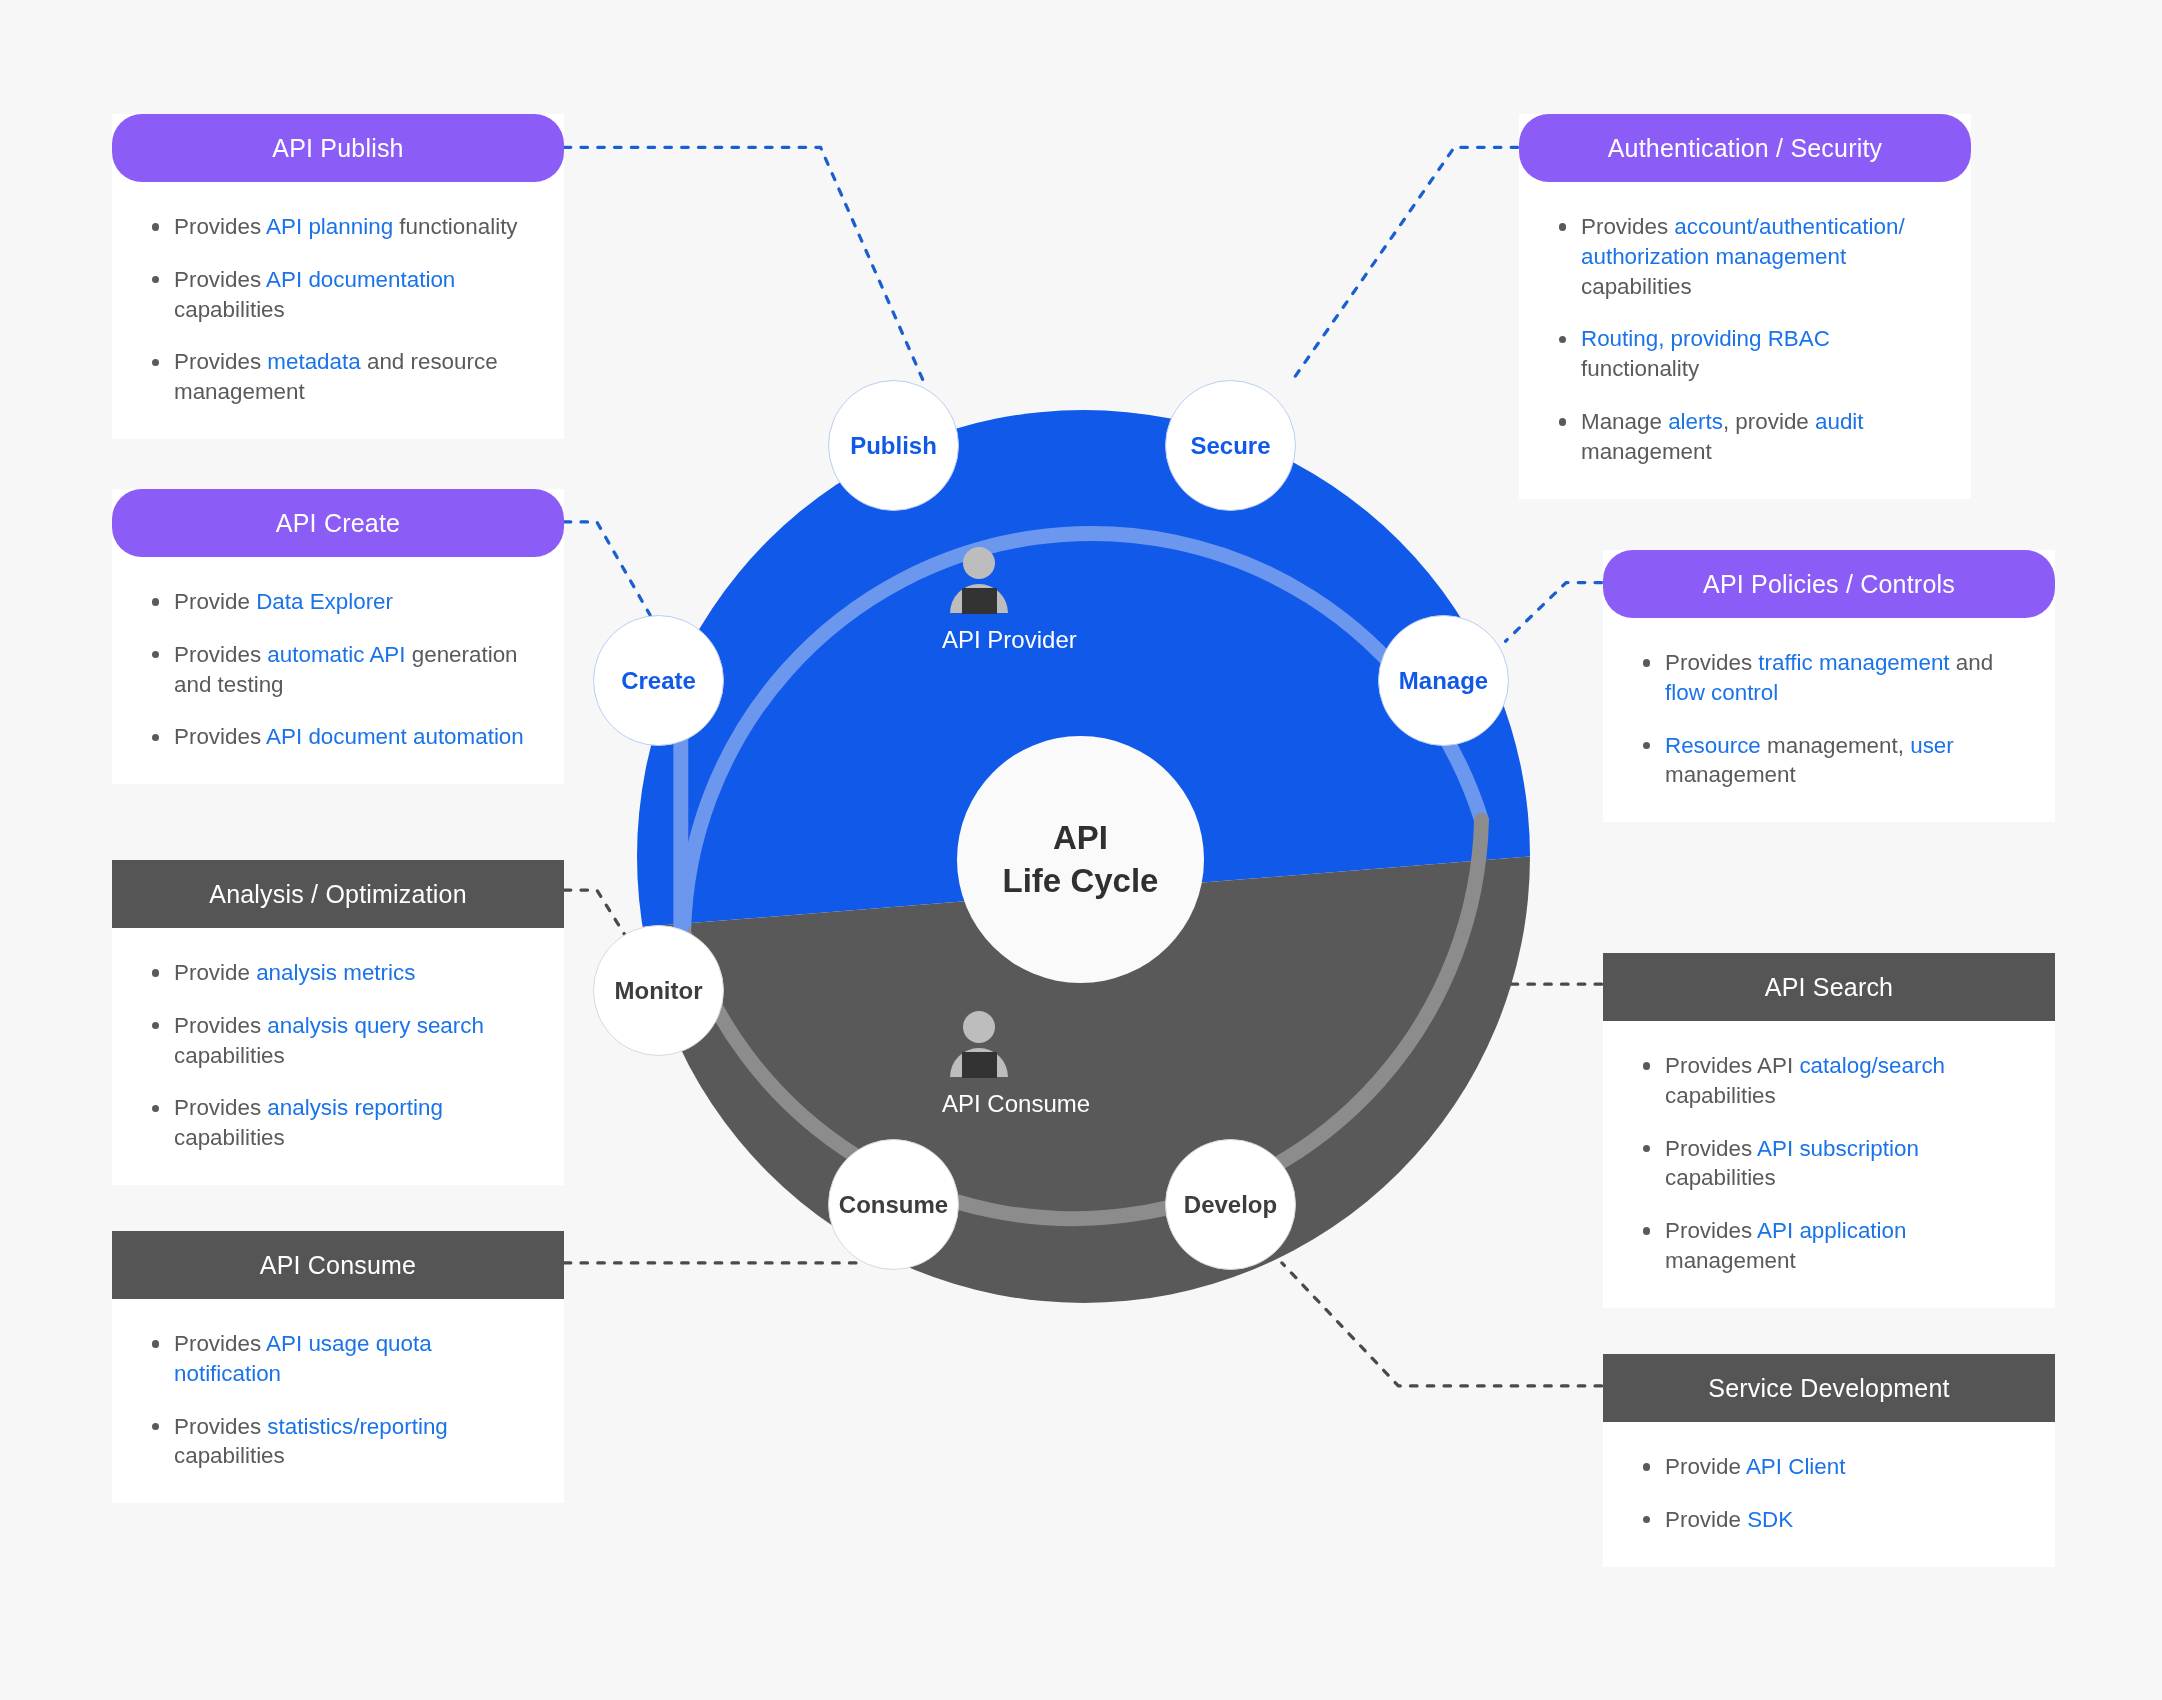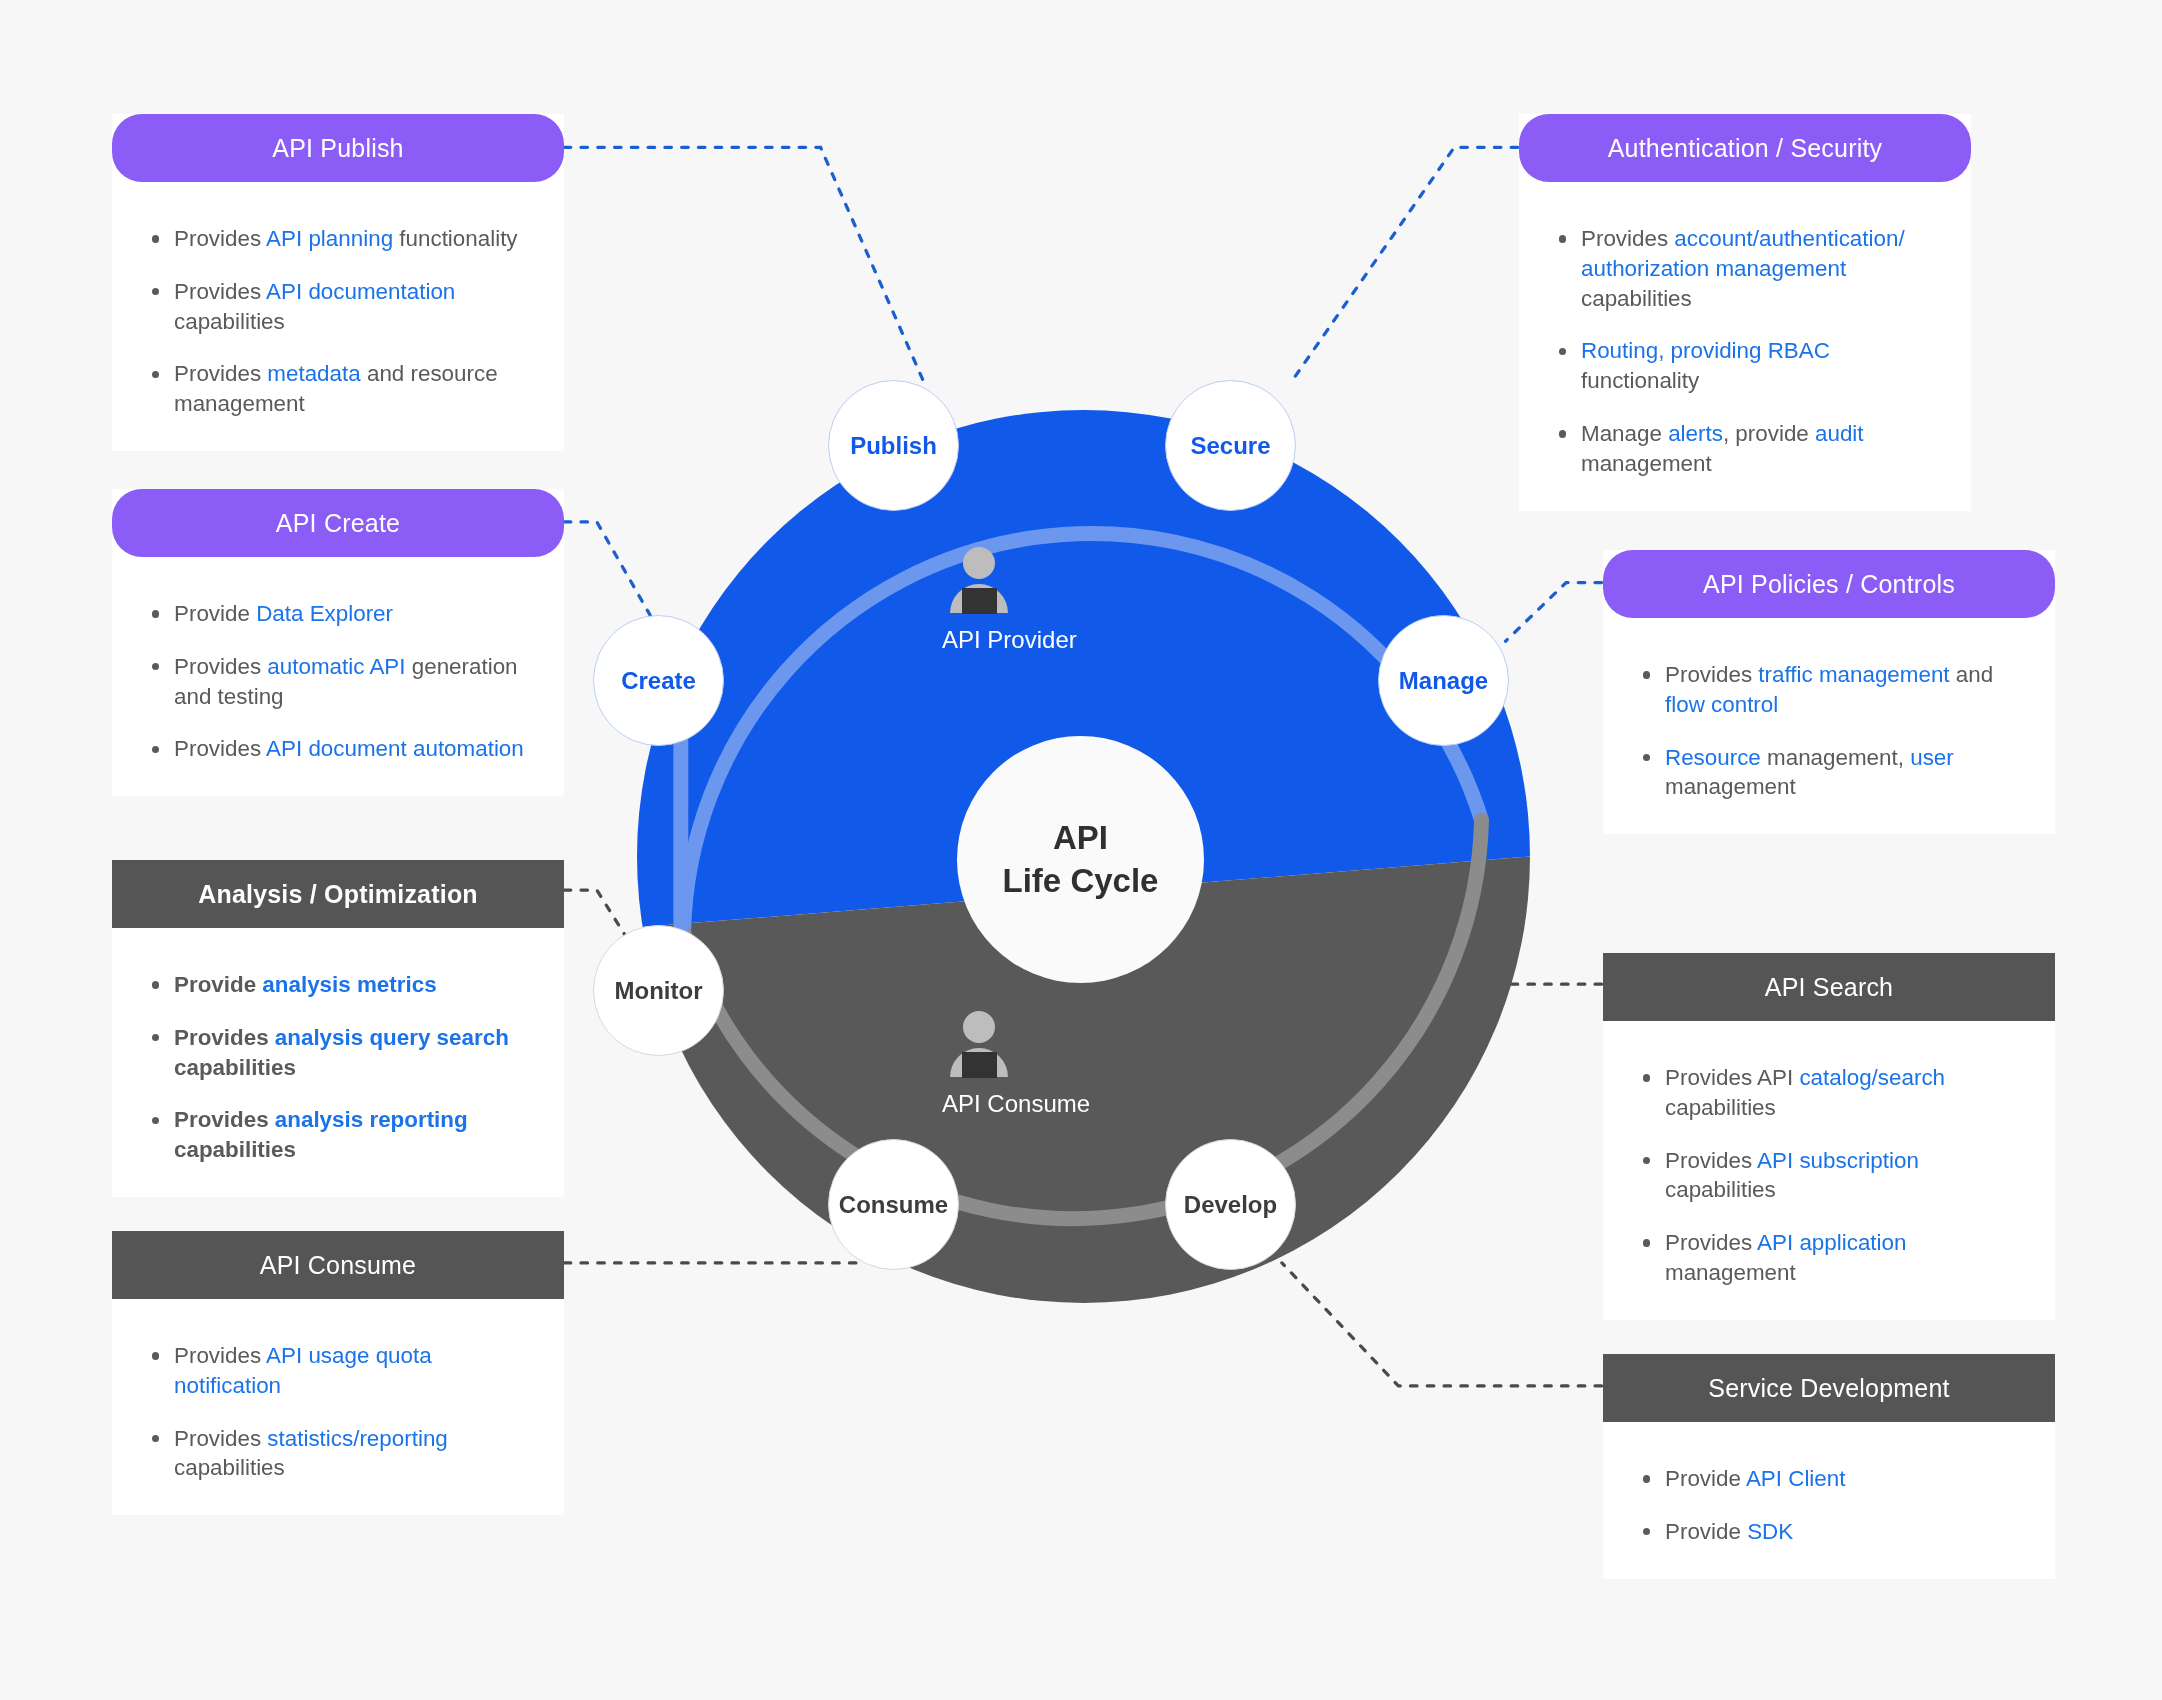--- a/index.html
+++ b/index.html
@@ -28,21 +28,21 @@
   .card .card-head{
     height:68px;
     display:flex;align-items:center;justify-content:center;
     color:#ffffff;
     font-size:25px;
     letter-spacing:0.2px;
   }
   .card.blue .card-head{background:#8b5cf6;border-radius:30px;}
   .card.gray .card-head{background:#555555;}
   .card .card-body{
-    padding:42px 34px 32px 34px;
+    padding:30px 34px 32px 34px;
     background:#ffffff;
   }
   .card ul{
     list-style:none;margin:0;padding:0;
   }
   .card li{
     position:relative;
     padding-left:28px;
     margin-bottom:23px;
     font-size:22.4px;
@@ -54,21 +54,21 @@
     content:"";
     position:absolute;left:5.6px;top:11.2px;
     width:7.5px;height:7.5px;border-radius:50%;
     background:#5a5a5a;
   }
   .hl{color:#1a73e8;}
 
   
   #card-api-publish{left:112px;top:114px;}
   #card-api-create{left:112px;top:489px;}
-  #card-analysis-optimization{left:112px;top:860px;font-weight:bold;}
+  #card-analysis-optimization{left:112px;top:860px;}
   #card-api-consume{left:112px;top:1231px;}
   
   #card-authentication-security{left:1519px;top:114px;}
   #card-api-policies{left:1603px;top:550px;}
   #card-api-search{left:1603px;top:953px;}
   #card-service-development{left:1603px;top:1354px;}
 
   
   #wheel{
     position:absolute;

